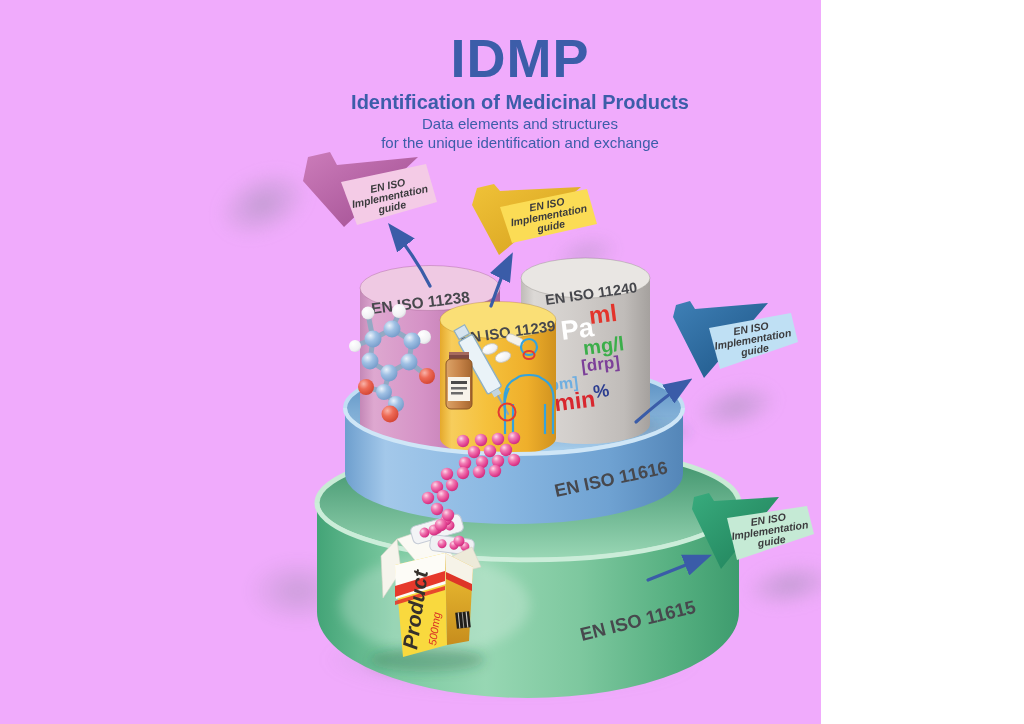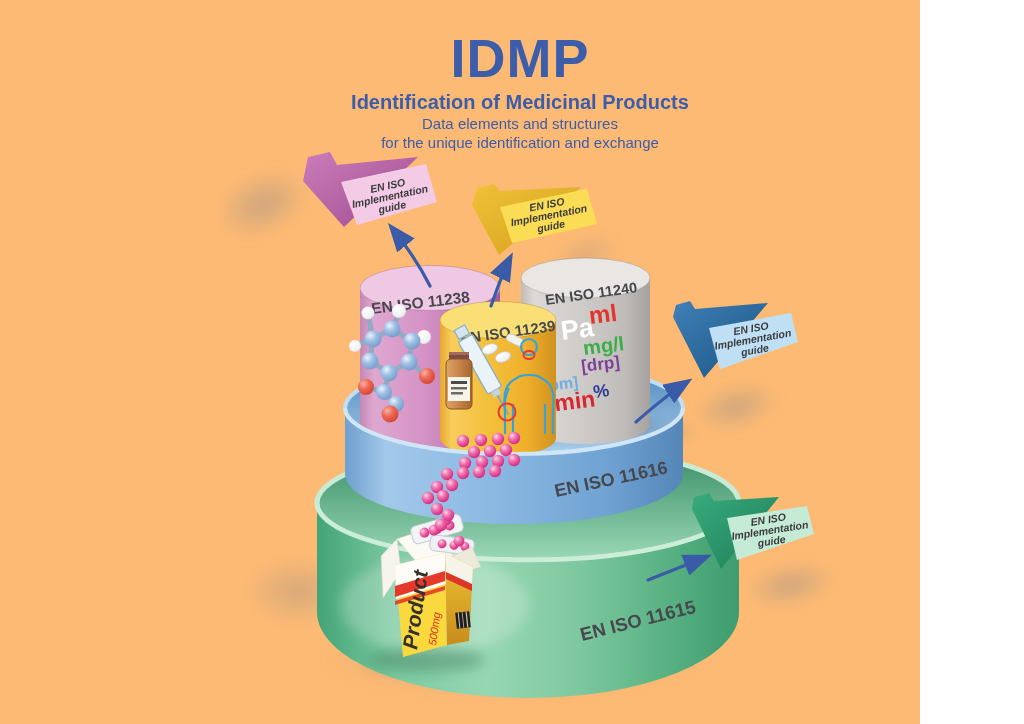--- a/index.html
+++ b/index.html
@@ -1,16 +1,16 @@
 <!DOCTYPE html>
 <html><head>
 <meta charset="utf-8">
 <style>
   html,body{margin:0;padding:0;background:#ffffff;}
-  .canvas{position:relative;width:920px;height:724px;background:#fdba74;overflow:hidden;
+  .canvas{position:relative;width:821px;height:724px;background:#f0abfc;overflow:hidden;
           font-family:"Liberation Sans",sans-serif;}
   .header{position:absolute;left:0;top:30px;width:1040px;text-align:center;color:#3C5DA9;z-index:30;}
   .title{font-size:54px;font-weight:bold;letter-spacing:1px;line-height:1.05;}
   .subtitle{font-size:20px;font-weight:bold;margin-top:4px;}
   .tagline{font-size:15px;font-weight:normal;line-height:19px;}
   .shadow{position:absolute;border-radius:50%;z-index:1;filter:blur(7px);
           background:radial-gradient(closest-side,rgba(123,129,142,0.38),rgba(123,129,142,0) 75%);}
   #sh-pink-folder{left:198px;top:162px;width:130px;height:84px;transform:rotate(-24deg);}
   #sh-yellow-folder{left:540px;top:230px;width:92px;height:48px;transform:rotate(-16deg);opacity:.7;}
   #sh-blue-folder{left:678px;top:377px;width:116px;height:60px;transform:rotate(-14deg);}

